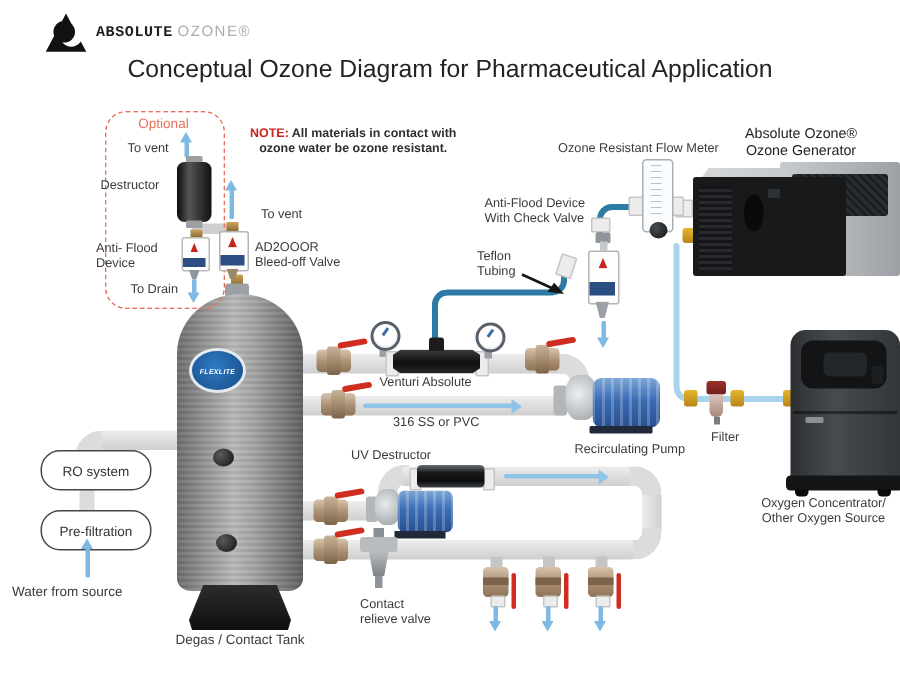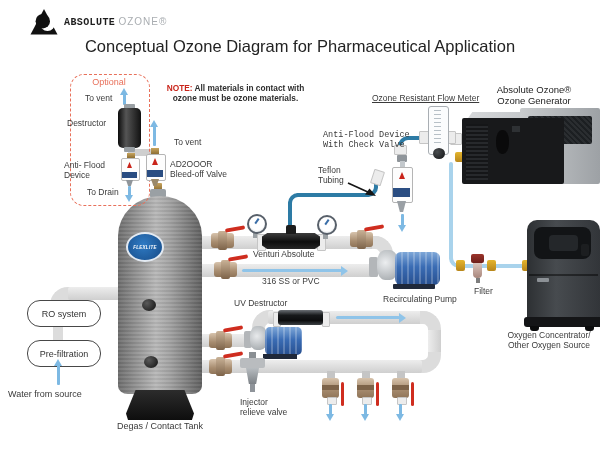--- a/index.html
+++ b/index.html
@@ -71,21 +71,21 @@
   </svg>
   <div class="lbl" style="left:64px;top:16px;font-size:10px;letter-spacing:.4px;">
     <b style="color:#1e1e1e;font-family:Liberation Mono, monospace;">ABSOLUTE</b>
     <span style="color:#a9adb1;letter-spacing:1px;">OZONE®</span>
   </div>
   <div class="lbl lbl-c" style="left:0;top:37px;width:600px;font-size:16.5px;font-weight:500;color:#232323;">Conceptual Ozone Diagram for Pharmaceutical Application</div>
 
   <div class="lbl lbl-c" style="left:158px;top:84px;width:155px;white-space:normal;font-size:8.3px;font-weight:bold;color:#2e2e2e;">
     <span style="color:#c9241a;">NOTE:</span>
     <span>All materials in contact with</span><br>
-    <span>ozone must be ozone materials.</span>
+    <span>ozone water be ozone resistant.</span>
   </div>
 
   <div class="pipe-h" style="left:196px;top:236px;width:184px;"></div>
   <div class="elb elb-tr" style="left:372px;top:236px;"></div>
   <div class="pipe-v" style="left:380px;top:255px;height:8px;"></div>
 
   <div class="pipe-h" style="left:196px;top:264px;width:182px;"></div>
 
   <div class="pipe-h" style="left:196px;top:334px;width:62px;"></div>
 
@@ -178,40 +178,40 @@
   <div class="abs" style="left:151px;top:148px;width:8px;height:6px;background:linear-gradient(180deg,#c8a55e,#8d6e33);"></div>
   <div class="abs" style="left:146px;top:154px;width:18px;height:25px;background:#fdfdfd;border:1px solid #b5b5b5;border-radius:2px;"></div>
   <div class="abs" style="left:152px;top:158px;width:6px;height:7px;background:#c9241a;clip-path:polygon(50% 0,100% 100%,0 100%);"></div>
   <div class="abs" style="left:147px;top:170px;width:16px;height:7px;background:#2a4d82;"></div>
   <div class="abs" style="left:151px;top:179px;width:8px;height:7px;background:#9b8a6a;clip-path:polygon(0 0,100% 0,70% 100%,30% 100%);"></div>
   <div class="lbl" style="left:170px;top:160px;">
     <span>AD2OOOR</span><br>
     <span>Bleed-off Valve</span>
   </div>
 
-  <div class="lbl" style="left:372px;top:94px;text-decoration:underline;">Ozone Resistant Flow Meter</div>
+  <div class="lbl" style="left:372px;top:94px;">Ozone Resistant Flow Meter</div>
   <div class="fit" style="left:419px;top:131px;width:8px;height:11px;"></div>
   <div class="fit" style="left:446px;top:131px;width:8px;height:11px;"></div>
   <div class="abs" style="left:428px;top:106px;width:19px;height:47px;background:#fbfcfd;border:1px solid #a9aeb3;border-radius:3px;"></div>
   <div class="abs" style="left:434px;top:110px;width:7px;height:36px;background:repeating-linear-gradient(180deg,#b7c0c7 0 1px,transparent 1px 4px);"></div>
   <div class="abs" style="left:433px;top:148px;width:12px;height:11px;border-radius:50%;background:radial-gradient(circle at 35% 35%,#4a4d50,#121315);"></div>
 
   <div class="lbl lbl-c" style="left:478px;top:85px;width:112px;font-size:9.5px;color:#222;">
     <span>Absolute Ozone®</span><br>
     <span>Ozone Generator</span>
   </div>
   <div class="abs" style="left:466px;top:112px;width:130px;height:9px;background:linear-gradient(90deg,#d5d7d9,#aeb2b6);transform:skewX(-35deg);transform-origin:0 100%;"></div>
   <div class="abs" style="left:520px;top:108px;width:80px;height:76px;background:linear-gradient(90deg,#c9ccce,#9da1a5);border-radius:2px;"></div>
   <div class="abs" style="left:528px;top:116px;width:64px;height:28px;background:repeating-linear-gradient(45deg,#2a2d30 0 2px,#1c1f22 2px 4px);border-radius:2px;"></div>
   <div class="abs" style="left:462px;top:118px;width:102px;height:66px;background:#18191b;border-radius:2px;"></div>
   <div class="abs" style="left:466px;top:124px;width:22px;height:56px;background:repeating-linear-gradient(0deg,#27292c 0 2px,#151618 2px 4px);"></div>
   <div class="abs" style="left:496px;top:130px;width:13px;height:24px;background:#0a0a0b;border-radius:45%;"></div>
   <div class="abs" style="left:512px;top:126px;width:8px;height:6px;background:#2e3134;"></div>
 
-  <div class="lbl" style="left:323px;top:131px;font-family:Liberation Mono, monospace;">
+  <div class="lbl" style="left:323px;top:131px;">
     <span>Anti-Flood Device</span><br>
     <span>With Check Valve</span>
   </div>
   <div class="abs" style="left:397px;top:155px;width:10px;height:7px;background:#8f959a;border-radius:1px;"></div>
   <div class="abs" style="left:400px;top:161px;width:5px;height:6px;background:#c3c8cc;"></div>
   <div class="abs" style="left:392px;top:167px;width:19px;height:34px;background:#fdfdfd;border:1px solid #b5b5b5;border-radius:2px;"></div>
   <div class="abs" style="left:399px;top:172px;width:6px;height:7px;background:#c9241a;clip-path:polygon(50% 0,100% 100%,0 100%);"></div>
   <div class="abs" style="left:393px;top:188px;width:17px;height:9px;background:#2a4d82;"></div>
   <div class="abs" style="left:397px;top:201px;width:9px;height:11px;background:#9aa0a5;clip-path:polygon(0 0,100% 0,68% 100%,32% 100%);"></div>
   <div class="arr arr-down" style="left:398px;top:214px;height:17px;">
@@ -287,21 +287,21 @@
   <div class="lbl" style="left:234px;top:299px;">UV Destructor</div>
 
   <div class="bv" style="left:209px;top:359px;"></div>
   <div class="handle" style="left:223px;top:353px;transform:rotate(-10deg);"></div>
 
   <div class="abs" style="left:249px;top:352px;width:7px;height:8px;background:#8a8f93;"></div>
   <div class="abs" style="left:240px;top:358px;width:25px;height:10px;background:#b9bcbf;border-radius:2px;"></div>
   <div class="abs" style="left:246px;top:368px;width:13px;height:16px;background:linear-gradient(180deg,#b7bcc0,#7d8287);clip-path:polygon(0 0,100% 0,78% 100%,22% 100%);"></div>
   <div class="abs" style="left:250px;top:384px;width:5px;height:8px;background:#8f949a;"></div>
   <div class="lbl" style="left:240px;top:398px;">
-    <span>Injector</span><br>
+    <span>Contact</span><br>
     <span>relieve valve</span>
   </div>
 
   <div>
     <div class="abs" style="left:327px;top:371px;width:8px;height:8px;background:#c5c5c5;"></div>
     <div class="abs" style="left:322px;top:378px;width:17px;height:20px;border-radius:3px;background:linear-gradient(180deg,var(--brass-l),#a78c6f 55%,var(--brass-d));"></div>
     <div class="abs" style="left:322px;top:385px;width:17px;height:5px;background:#7d6349;"></div>
     <div class="handle-v" style="left:341px;top:382px;"></div>
     <div class="fit" style="left:327px;top:397px;width:8px;height:6px;"></div>
     <div class="arr arr-down" style="left:326px;top:404px;height:16px;">

